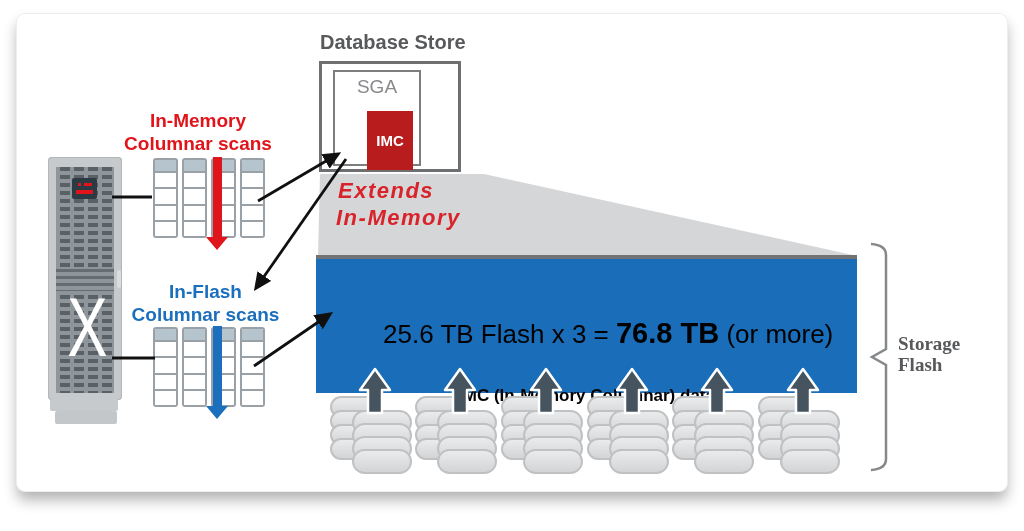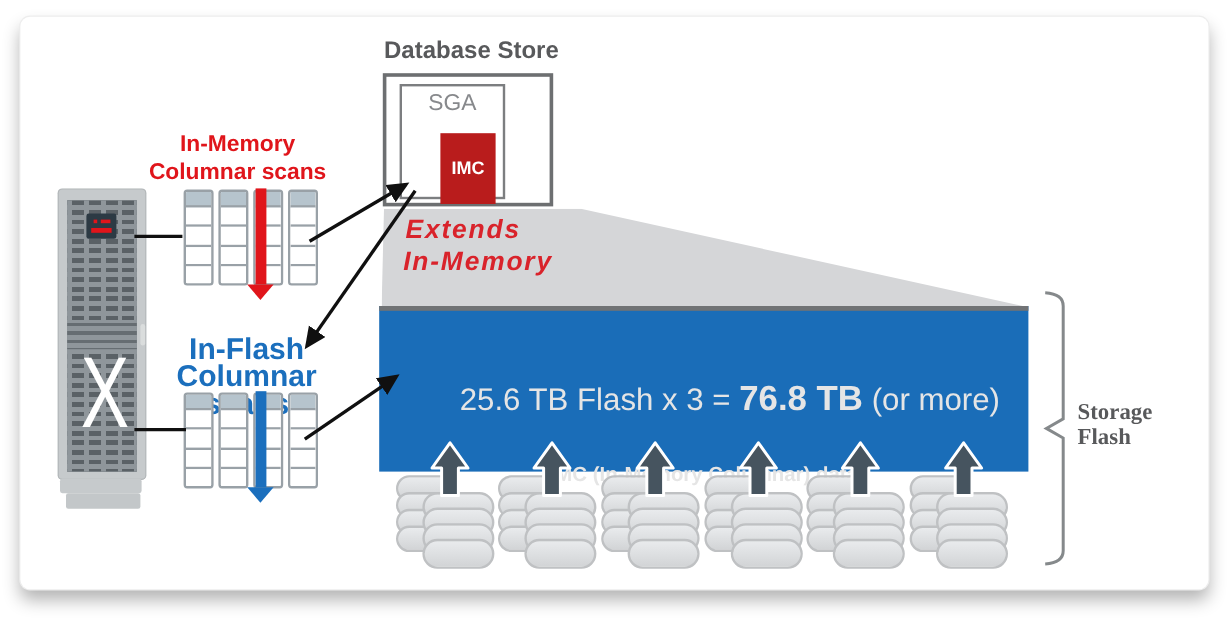--- a/index.html
+++ b/index.html
@@ -38,40 +38,40 @@
   .tcol .c:last-child{border-bottom:none;}
   .scan{position:absolute;width:22px;display:flex;flex-direction:column;align-items:center;}
   .scan .shaft{width:9px;height:80px;}
   .scan .head{width:0;height:0;border-left:11px solid transparent;border-right:11px solid transparent;}
   .scan.red .shaft{background:#e0151b;}  .scan.red .head{border-top:13px solid #e0151b;}
   .scan.blue .shaft{background:#1b6fbd;} .scan.blue .head{border-top:13px solid #1b6fbd;}
 
   
   .lbl{position:absolute;font-weight:bold;text-align:center;}
   .lbl-inmem{left:123px;top:109px;width:150px;font-size:19px;line-height:23px;color:#e0151b;}
-  .lbl-inflash{left:130px;top:280px;width:151px;font-size:25px;line-height:23px;color:#1b6fbd;}
+  .lbl-inflash{left:130px;top:280px;width:151px;font-size:19px;line-height:23px;color:#1b6fbd;}
   .lbl-dbtitle{left:320px;top:31px;width:200px;font-size:20px;color:#58595b;text-align:left;}
   .lbl-dram{left:491px;top:66px;width:130px;font-size:18px;line-height:22px;color:#58595b;text-align:left;}
   .lbl-storage{left:898px;top:333px;width:90px;font-size:19px;line-height:21px;color:#58595b;text-align:left;font-family:Liberation Serif, serif;}
   .lbl-caption{left:445px;top:424px;width:300px;font-size:19px;color:#e0151b;}
 
   
   .db-box{position:absolute;left:319px;top:61px;width:142px;height:111px;background:#ffffff;border:3px solid #6d6f71;box-sizing:border-box;}
   .sga-box{position:absolute;left:11px;top:6px;width:88px;height:96px;border:2px solid #7c7e80;box-sizing:border-box;}
   .sga-label{position:absolute;left:0;top:4px;width:100%;text-align:center;font-size:19px;color:#87898c;}
   .imc-box{position:absolute;left:19px;top:39px;width:46px;height:59px;background:#b91c1c;color:#ffffff;
         display:flex;align-items:center;justify-content:center;font-weight:bold;font-size:15px;margin-left:13px;}
 
   
   .funnel-text{position:absolute;color:#d9232b;font-style:italic;font-weight:bold;font-size:22px;letter-spacing:1.5px;}
   .ft1{left:338px;top:178px;} .ft2{left:336px;top:205px;} .ft3{left:329px;top:231px;}
 
   
   .flash-box{position:absolute;left:316px;top:255px;width:541px;height:138px;background:#1a6db8;
-        border-top:4px solid #717375;box-sizing:border-box;color:#e5e5e5;text-align:center;}
+        border-top:4px solid #717375;box-sizing:border-box;color:#000000;text-align:center;}
   .cap-line{margin-top:27px;white-space:pre;font-size:26px;}
   .cap-line .big{font-size:29px;font-weight:bold;}
   .cap-sub{margin-top:5px;font-size:17px;font-weight:bold;}
 
   
   .disk-group{position:absolute;top:394px;width:86px;height:82px;}
   .stack{position:absolute;}
   .platter{position:absolute;left:0;width:100%;height:22px;background:linear-gradient(180deg,#e9ebed,#d2d4d6);
         border:2px solid #bfc1c3;border-radius:12px;box-sizing:border-box;}
   .stack.back{left:0;top:2px;width:50px;}

